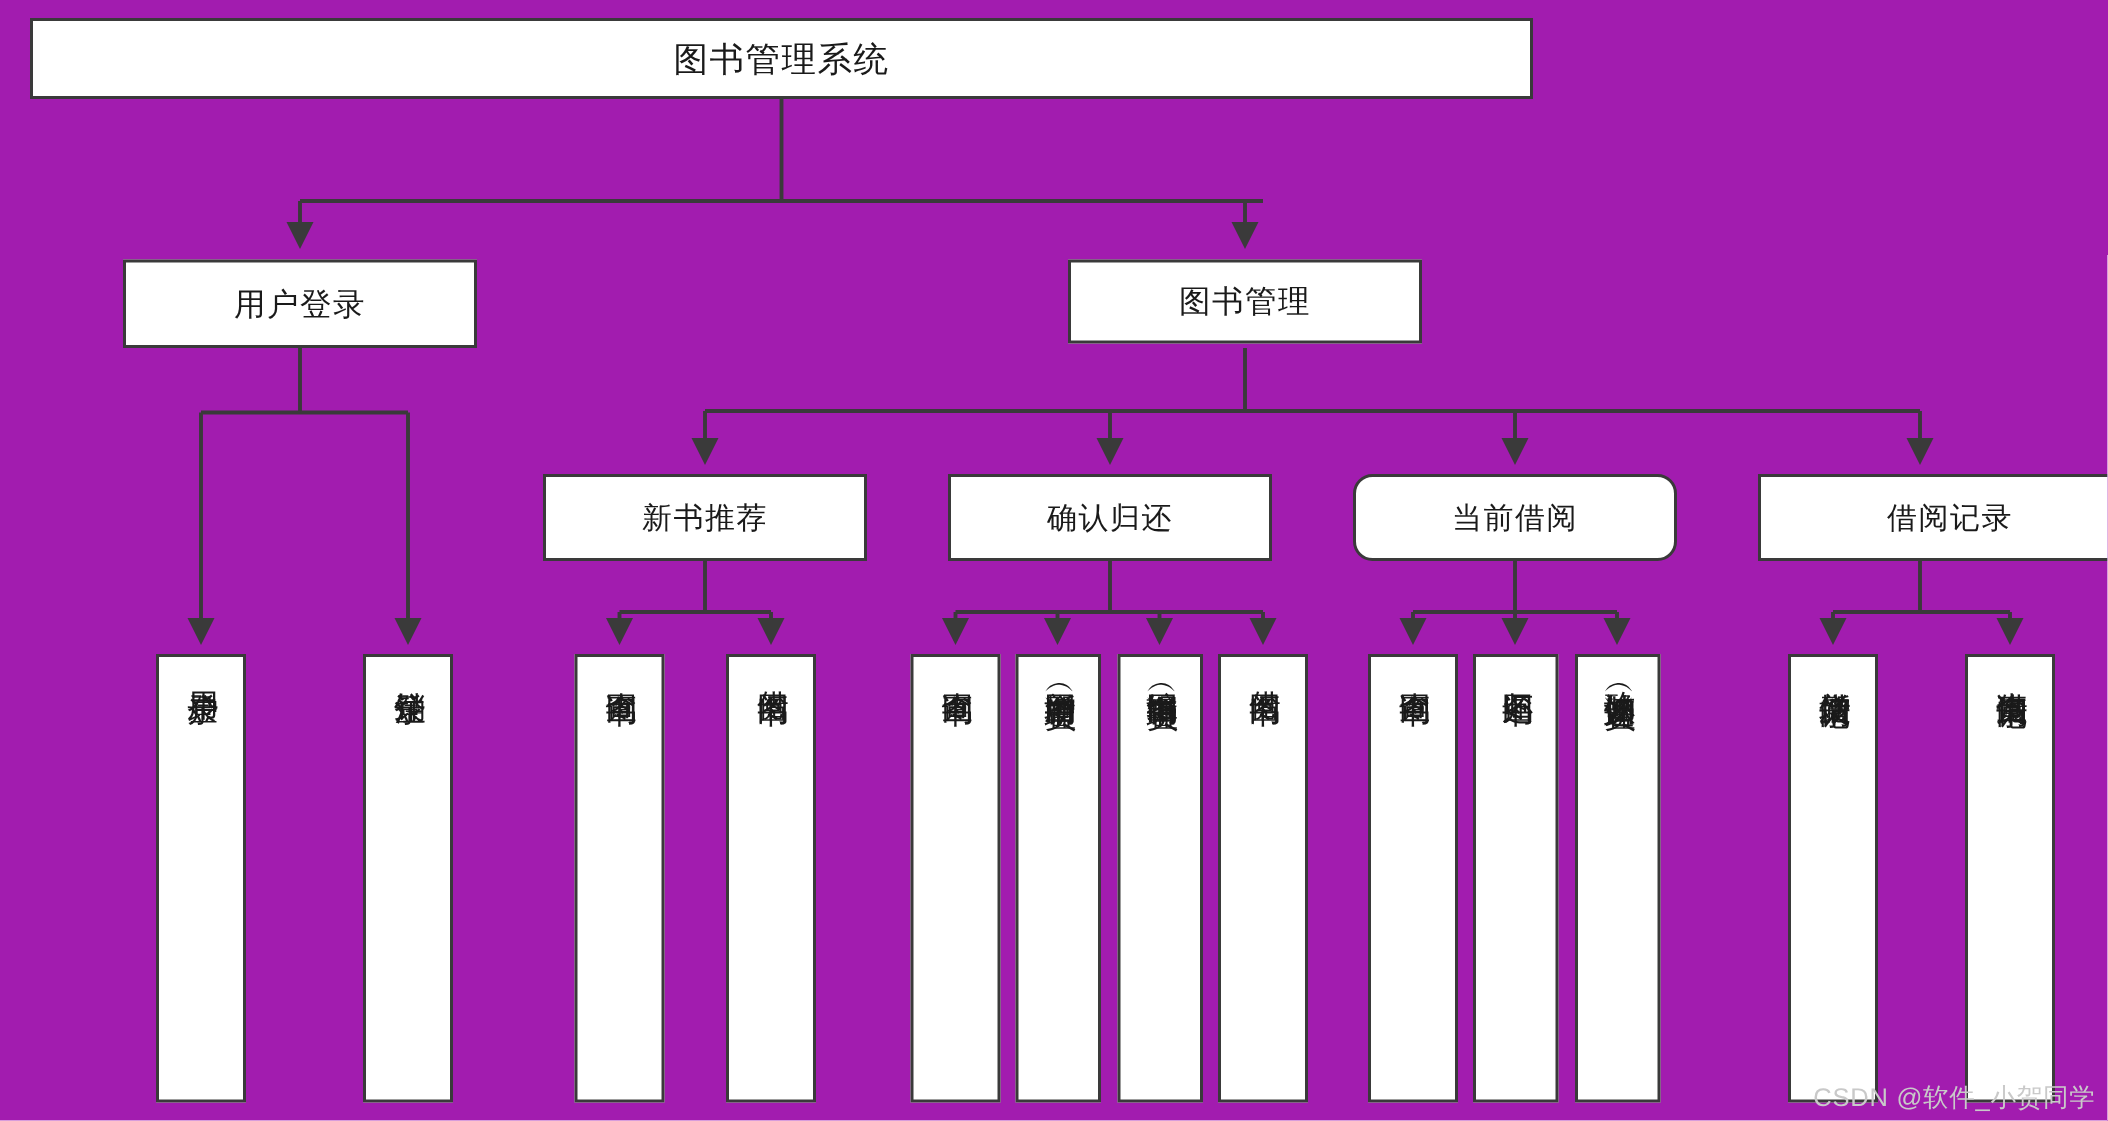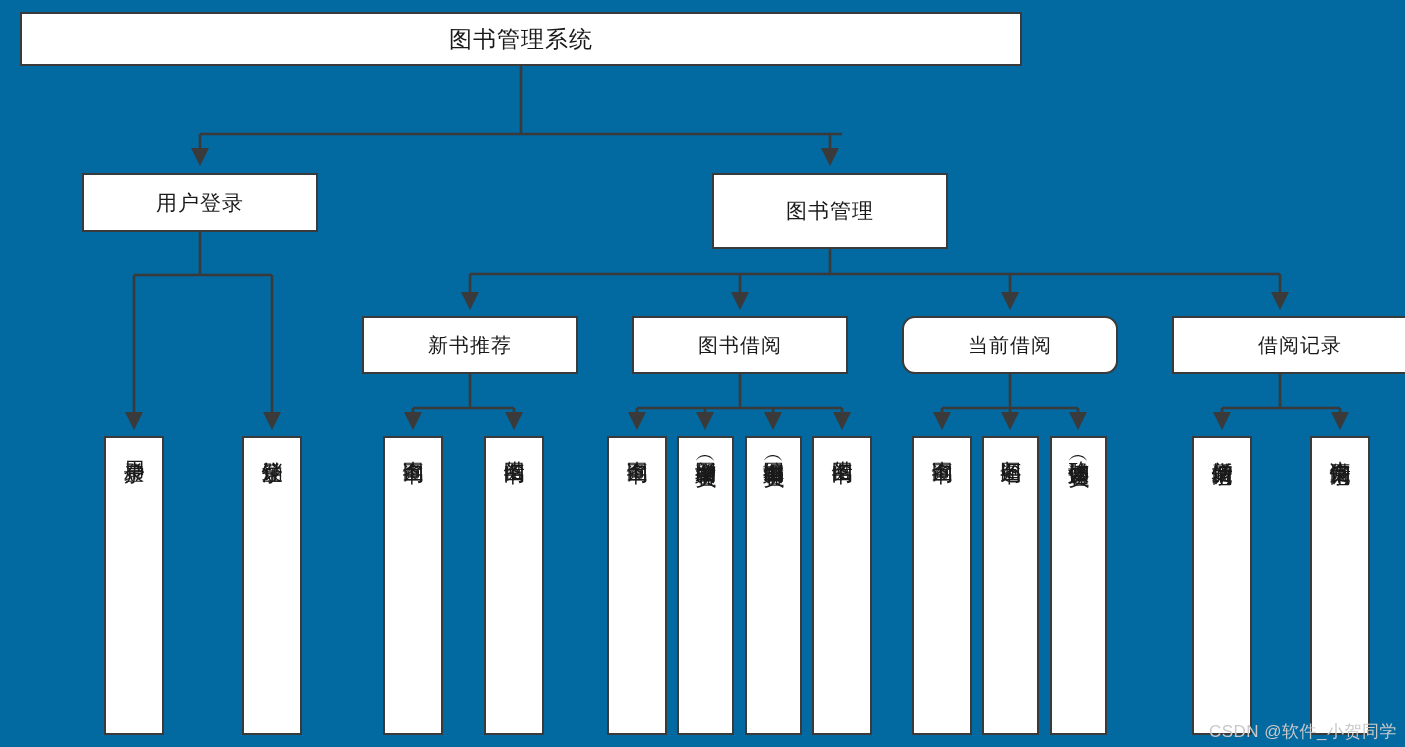--- a/index.html
+++ b/index.html
@@ -7,21 +7,21 @@
     padding: 0;
     background: #ffffff;
   }
   body {
     font-family: "Liberation Sans", "DejaVu Sans", sans-serif;
   }
   #canvas {
     position: relative;
     width: 1405px;
     height: 747px;
-    background: #0369a1;
+    background: #a21caf;
     overflow: hidden;
     text-align: right;
   }
   #wires {
     position: absolute;
     left: 0;
     top: 0;
     width: 1405px;
     height: 747px;
     pointer-events: none;
@@ -131,29 +131,29 @@
     </g>
   </svg>
 
   <div class="node root" style="left:20px; top:12px; width:1002px; height:54px;">
     <span class="htext">图书管理系统</span>
   </div>
 
   <div class="node l1" style="left:82px; top:173px; width:236px; height:59px;">
     <span class="htext">用户登录</span>
   </div>
-  <div class="node l1" style="left:712px; top:173px; width:236px; height:76px;">
+  <div class="node l1" style="left:712px; top:173px; width:236px; height:56px;">
     <span class="htext">图书管理</span>
   </div>
 
   <div class="node l2" style="left:362px; top:316px; width:216px; height:58px;">
     <span class="htext">新书推荐</span>
   </div>
   <div class="node l2" style="left:632px; top:316px; width:216px; height:58px;">
-    <span class="htext">图书借阅</span>
+    <span class="htext">确认归还</span>
   </div>
   <div class="node l2" style="left:902px; top:316px; width:216px; height:58px;border-radius:13px;">
     <span class="htext">当前借阅</span>
   </div>
   <div class="node l2" style="left:1172px; top:316px; width:256px; height:58px;">
     <span class="htext">借阅记录</span>
   </div>
 
   <div class="node leaf" style="left:104px; top:436px; width:60px; height:299px;">
     <span class="vtext">用户登录</span>

